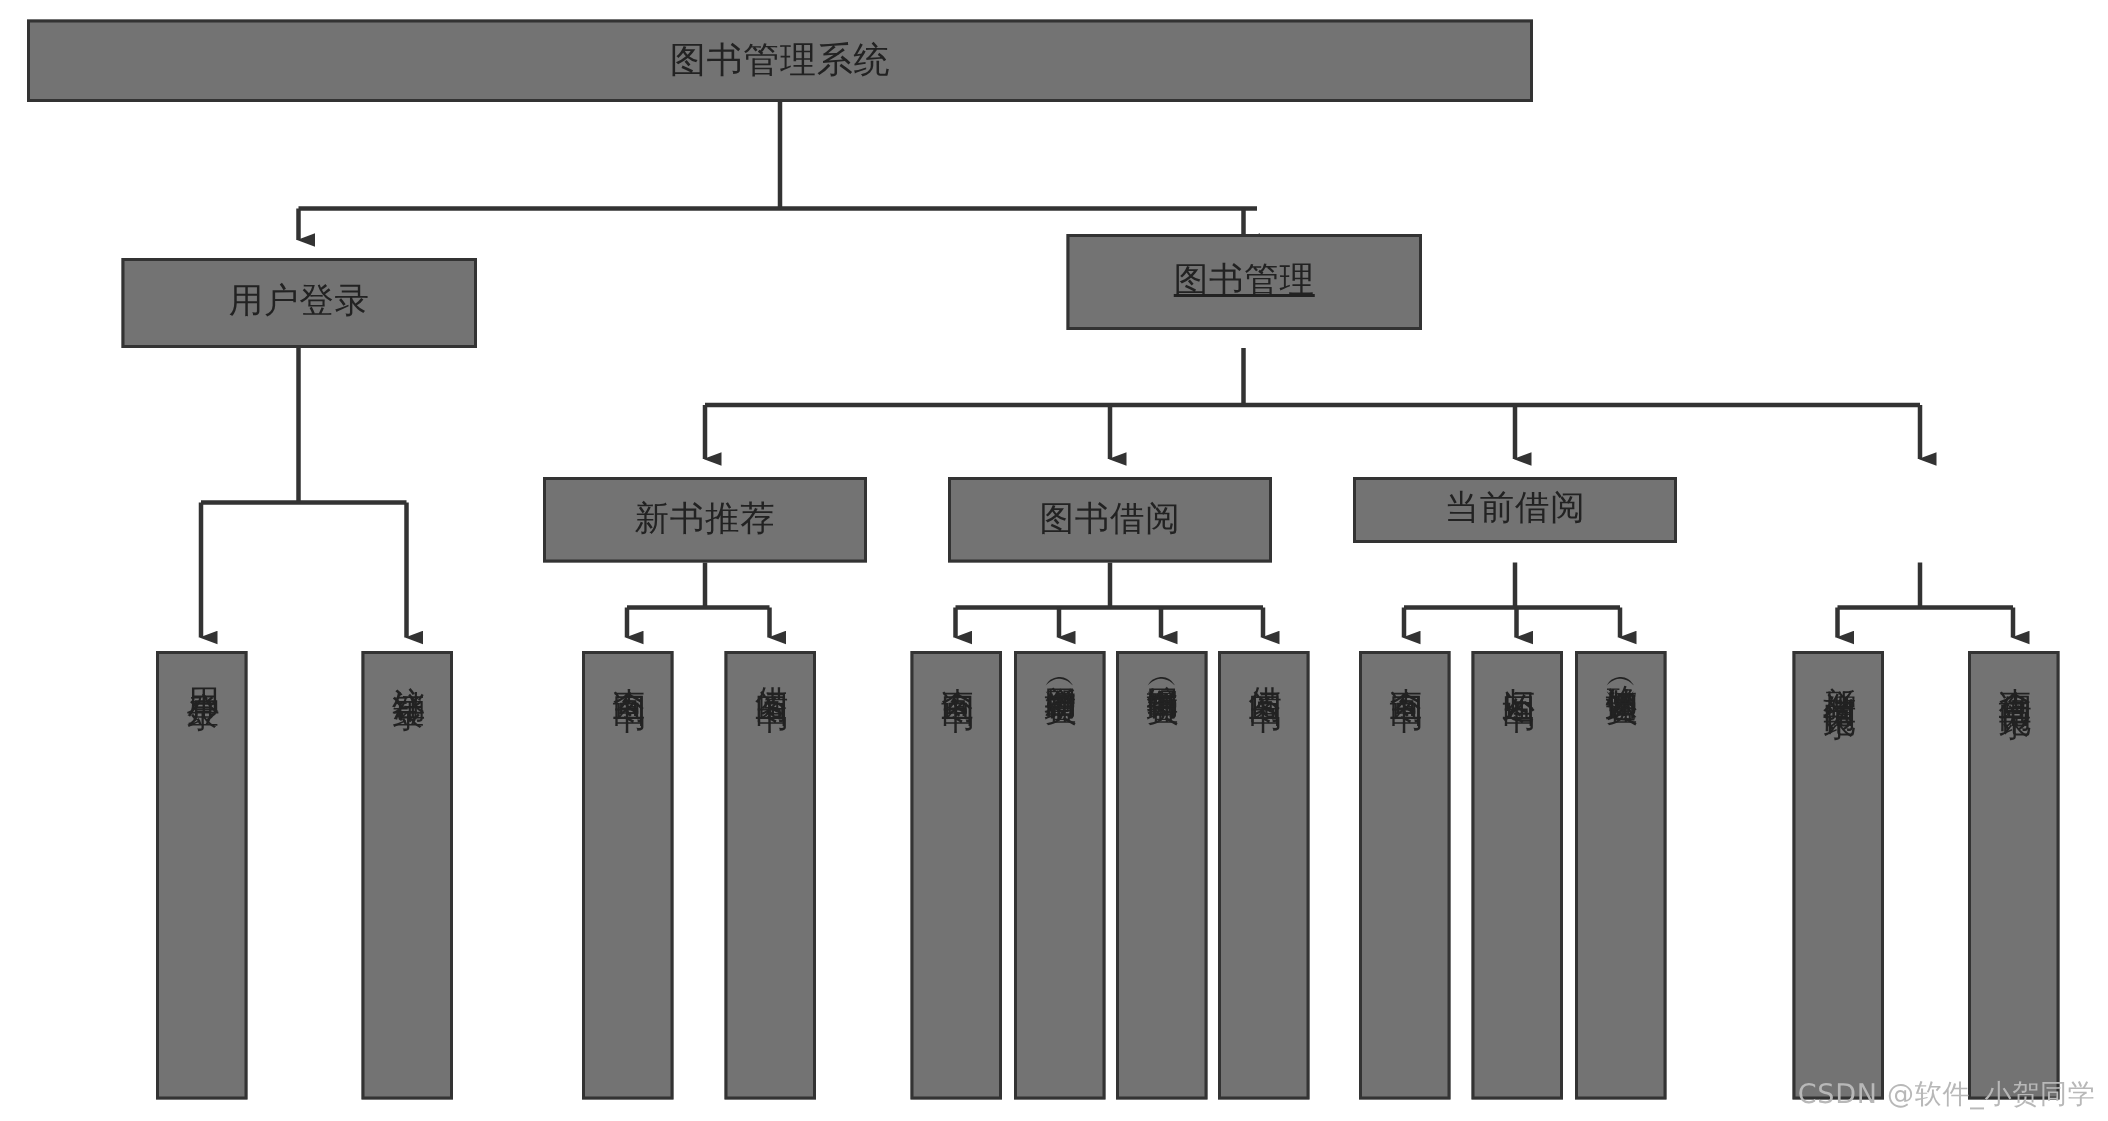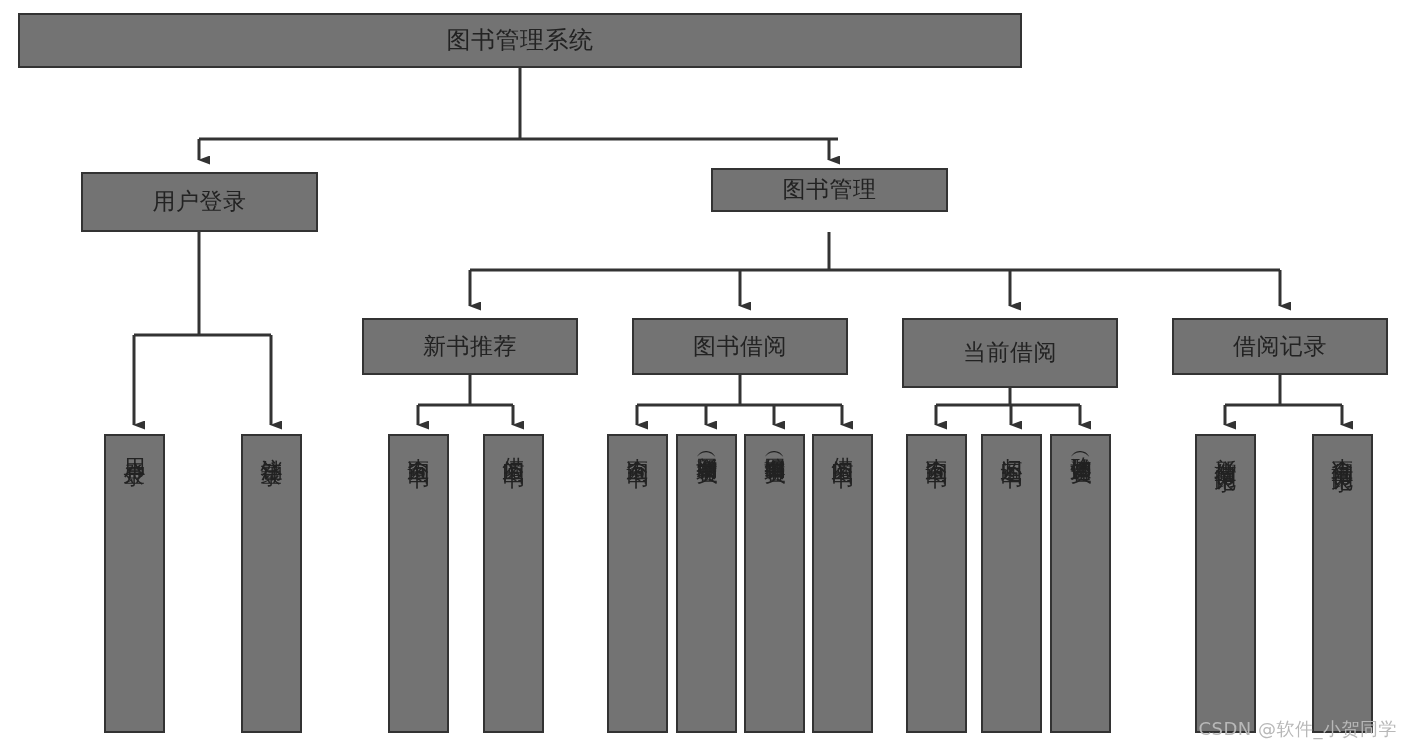--- a/index.html
+++ b/index.html
@@ -135,35 +135,32 @@
     </g>
   </svg>
 
   <div class="node h-node root" style="left:18px; top:13px; width:1004px; height:55px;">
     <span class="node-label">图书管理系统</span>
   </div>
 
   <div class="node h-node" style="left:81px; top:172px; width:237px; height:60px;">
     <span class="node-label">用户登录</span>
   </div>
-  <div class="node h-node" style="left:711px; top:168px; width:237px; height:44px;">
+  <div class="node h-node" style="left:711px; top:156px; width:237px; height:64px;text-decoration:underline;">
     <span class="node-label">图书管理</span>
   </div>
 
   <div class="node h-node" style="left:632px; top:318px; width:216px; height:57px;">
     <span class="node-label">图书借阅</span>
   </div>
   <div class="node h-node" style="left:362px; top:318px; width:216px; height:57px;">
     <span class="node-label">新书推荐</span>
   </div>
-  <div class="node h-node" style="left:902px; top:318px; width:216px; height:70px;">
+  <div class="node h-node" style="left:902px; top:318px; width:216px; height:44px;">
     <span class="node-label">当前借阅</span>
-  </div>
-  <div class="node h-node" style="left:1172px; top:318px; width:216px; height:57px;">
-    <span class="node-label">借阅记录</span>
   </div>
 
   <div class="node v-node" style="left:104px; top:434px; width:61px; height:299px;">
     <span class="node-label">用户登录</span>
   </div>
   <div class="node v-node" style="left:241px; top:434px; width:61px; height:299px;">
     <span class="node-label">注销登录</span>
   </div>
 
   <div class="node v-node" style="left:388px; top:434px; width:61px; height:299px;">

